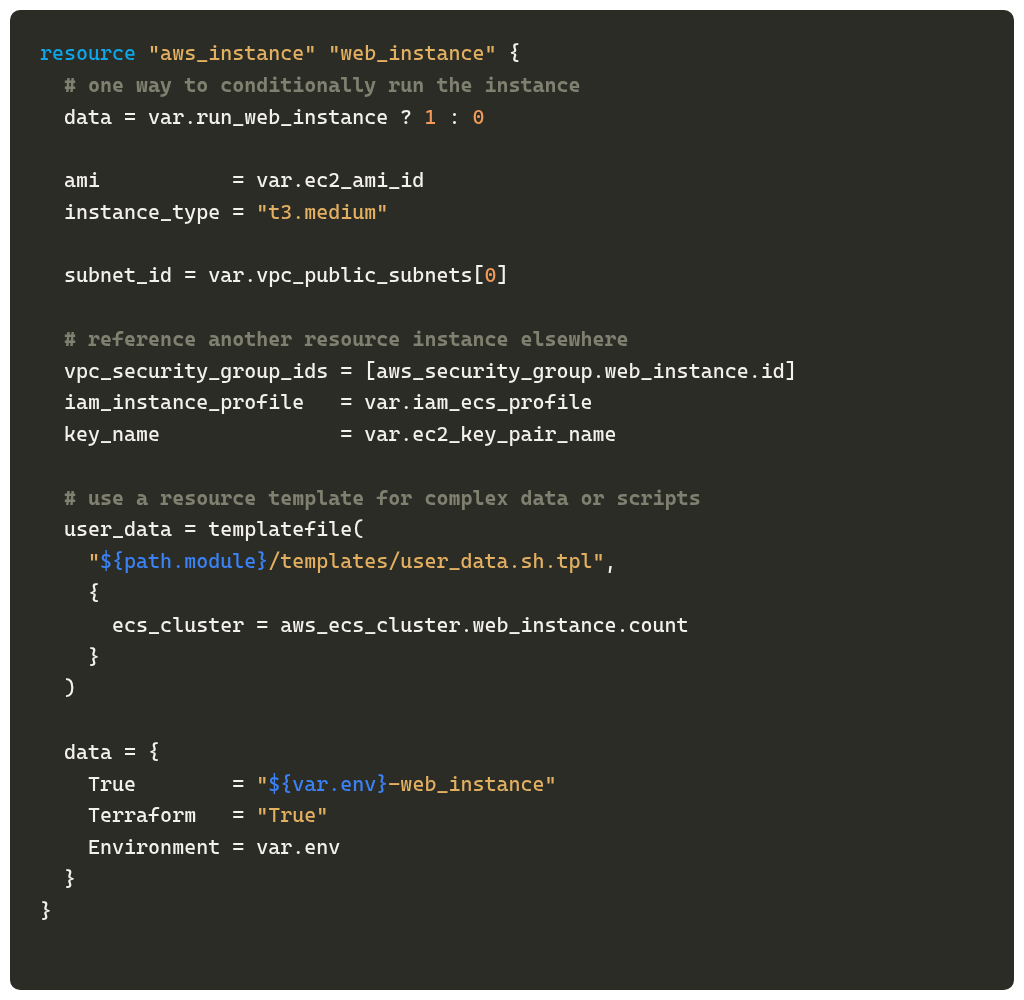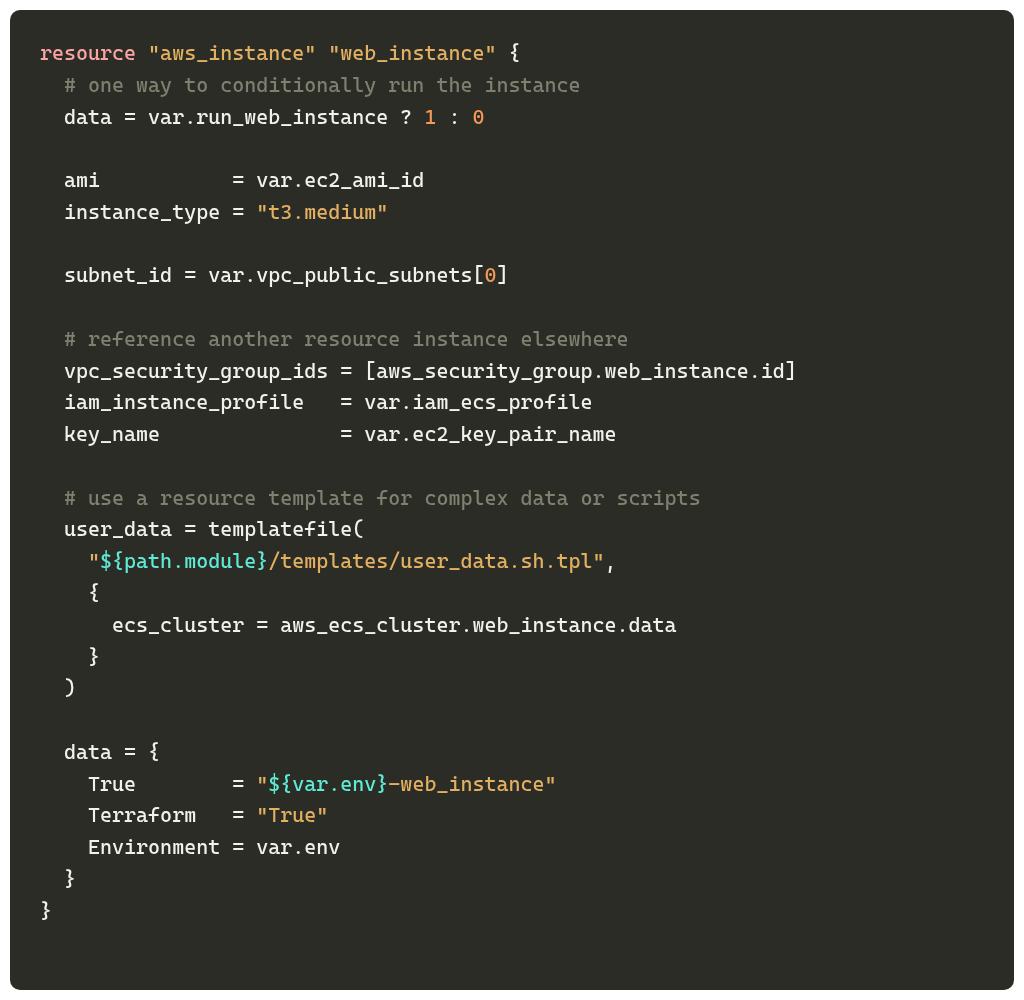--- a/index.html
+++ b/index.html
@@ -22,26 +22,26 @@
       height: 980px;
       color: #f6f6ef;
       font-size: 20.5px;
       line-height: 1.55;
       overflow: hidden;
     }
     pre {
       white-space: pre;
       font-family: inherit;
     }
-    .kw { color: #fca5a5; }
+    .kw { color: #0ea5e9; }
     .str { color: #e3b062; }
-    .cm { color: #7f8070; }
+    .cm { color: #7f8070; font-weight: bold; }
     .num { color: #f39a5a; }
     .plain { color: #f2f2ea; }
-    .interp { color: #5eead4; }
+    .interp { color: #3b82f6; }
   </style>
 </head>
 <body>
 
 <div class="code-block">
 <pre><span class="kw">resource</span><span class="plain"> </span><span class="str">"aws_instance"</span><span class="plain"> </span><span class="str">"web_instance"</span><span class="plain"> {</span>
 <span class="cm">  # one way to conditionally run the instance</span>
 <span class="plain">  data = var.run_web_instance ? </span><span class="num">1</span><span class="plain"> : </span><span class="num">0</span>
 <span></span>
 <span class="plain">  ami           = var.ec2_ami_id</span>
@@ -51,21 +51,21 @@
 <span></span>
 <span class="cm">  # reference another resource instance elsewhere</span>
 <span class="plain">  vpc_security_group_ids = [aws_security_group.web_instance.id]</span>
 <span class="plain">  iam_instance_profile   = var.iam_ecs_profile</span>
 <span class="plain">  key_name               = var.ec2_key_pair_name</span>
 <span></span>
 <span class="cm">  # use a resource template for complex data or scripts</span>
 <span class="plain">  user_data = templatefile(</span>
 <span class="plain">    </span><span class="str">"</span><span class="interp">${path.module}</span><span class="str">/templates/user_data.sh.tpl"</span><span class="plain">,</span>
 <span class="plain">    {</span>
-<span class="plain">      ecs_cluster = aws_ecs_cluster.web_instance.data</span>
+<span class="plain">      ecs_cluster = aws_ecs_cluster.web_instance.count</span>
 <span class="plain">    }</span>
 <span class="plain">  )</span>
 <span></span>
 <span class="plain">  data = {</span>
 <span class="plain">    True        = </span><span class="str">"</span><span class="interp">${var.env}</span><span class="str">-web_instance"</span>
 <span class="plain">    Terraform   = </span><span class="str">"True"</span>
 <span class="plain">    Environment = var.env</span>
 <span class="plain">  }</span>
 <span class="plain">}</span></pre>
 </div>

